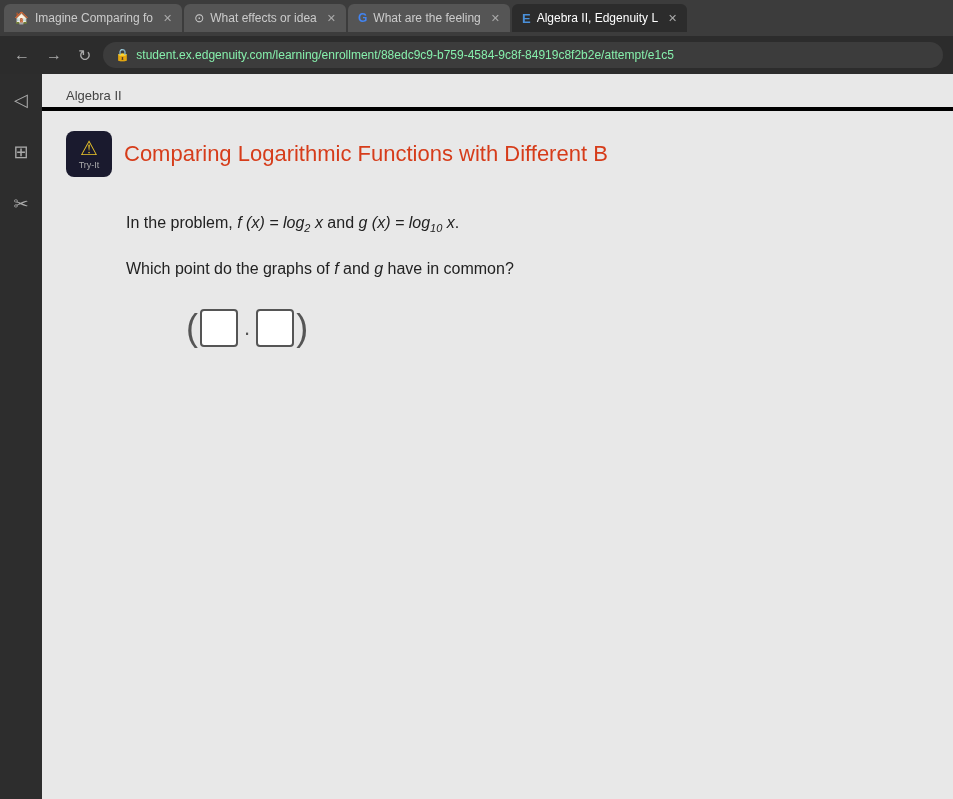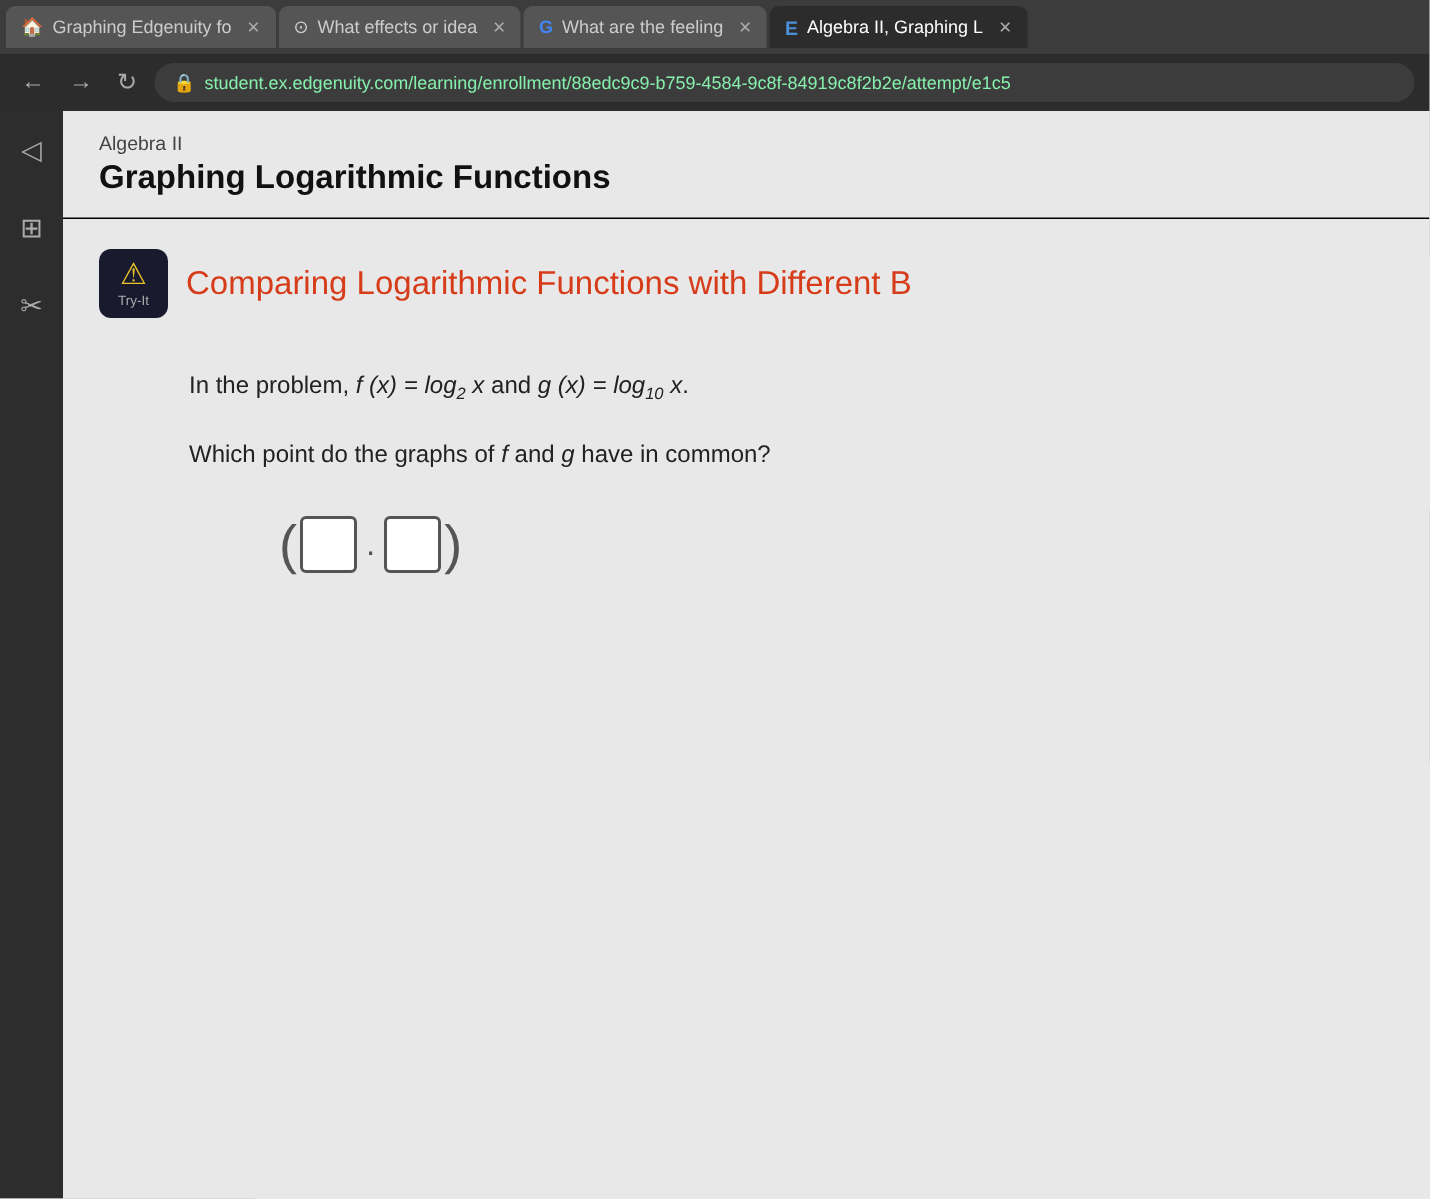--- a/index.html
+++ b/index.html
@@ -132,22 +132,22 @@
     .main-content {
       flex: 1;
       background: #e8e8e8;
       padding: 0;
       overflow: hidden;
     }
 
     
     .page-header {
       background: #e8e8e8;
-      padding: 14px 24px 14px 24px;
-      border-bottom: 1px solid #000000;
+      padding: 14px 24px 4px 24px;
+      border-bottom: 4px solid #000000;
     }
 
     .breadcrumb {
       font-size: 13px;
       color: #444;
       font-weight: normal;
     }
 
     .page-title {
       font-size: 22px;
@@ -268,39 +268,39 @@
     }
   </style>
 </head>
 <body>
 
 <div class="browser-chrome">
   <div class="tab-bar">
 
     <div class="tab">
       <span class="tab-icon">🏠</span>
-      <span>Graphing Edgenuity fo</span>
+      <span>Imagine Comparing fo</span>
       <span class="tab-close">✕</span>
     </div>
 
     <div class="tab">
       <span class="tab-icon">⊙</span>
       <span>What effects or idea</span>
       <span class="tab-close">✕</span>
     </div>
 
     <div class="tab">
       <span class="tab-icon" style="color:#4285f4;font-weight:bold;">G</span>
       <span>What are the feeling</span>
       <span class="tab-close">✕</span>
     </div>
 
     <div class="tab active">
       <span class="tab-icon" style="color:#4a90d9;font-weight:bold;font-size:13px;">E</span>
-      <span>Algebra II, Graphing L</span>
+      <span>Algebra II, Edgenuity L</span>
       <span class="tab-close">✕</span>
     </div>
   </div>
 
   <div class="address-bar-row">
     <button class="nav-btn">←</button>
     <button class="nav-btn">→</button>
     <button class="nav-btn">↻</button>
     <div class="address-bar">
       <span style="color:#aaa;font-size:12px;">🔒</span>
@@ -320,21 +320,20 @@
     </div>
     <div class="sidebar-icon">
       <span>✂</span>
     </div>
   </div>
 
   <div class="main-content">
 
     <div class="page-header">
       <div class="breadcrumb">Algebra II</div>
-      <div class="page-title">Graphing Logarithmic Functions</div>
     </div>
 
     <div class="content-area">
 
       <div class="section-header">
         <div class="try-it-icon">
           <span class="warning-symbol">⚠</span>
           <span class="try-it-label">Try-It</span>
         </div>
         <div class="section-title">Comparing Logarithmic Functions with Different B</div>

